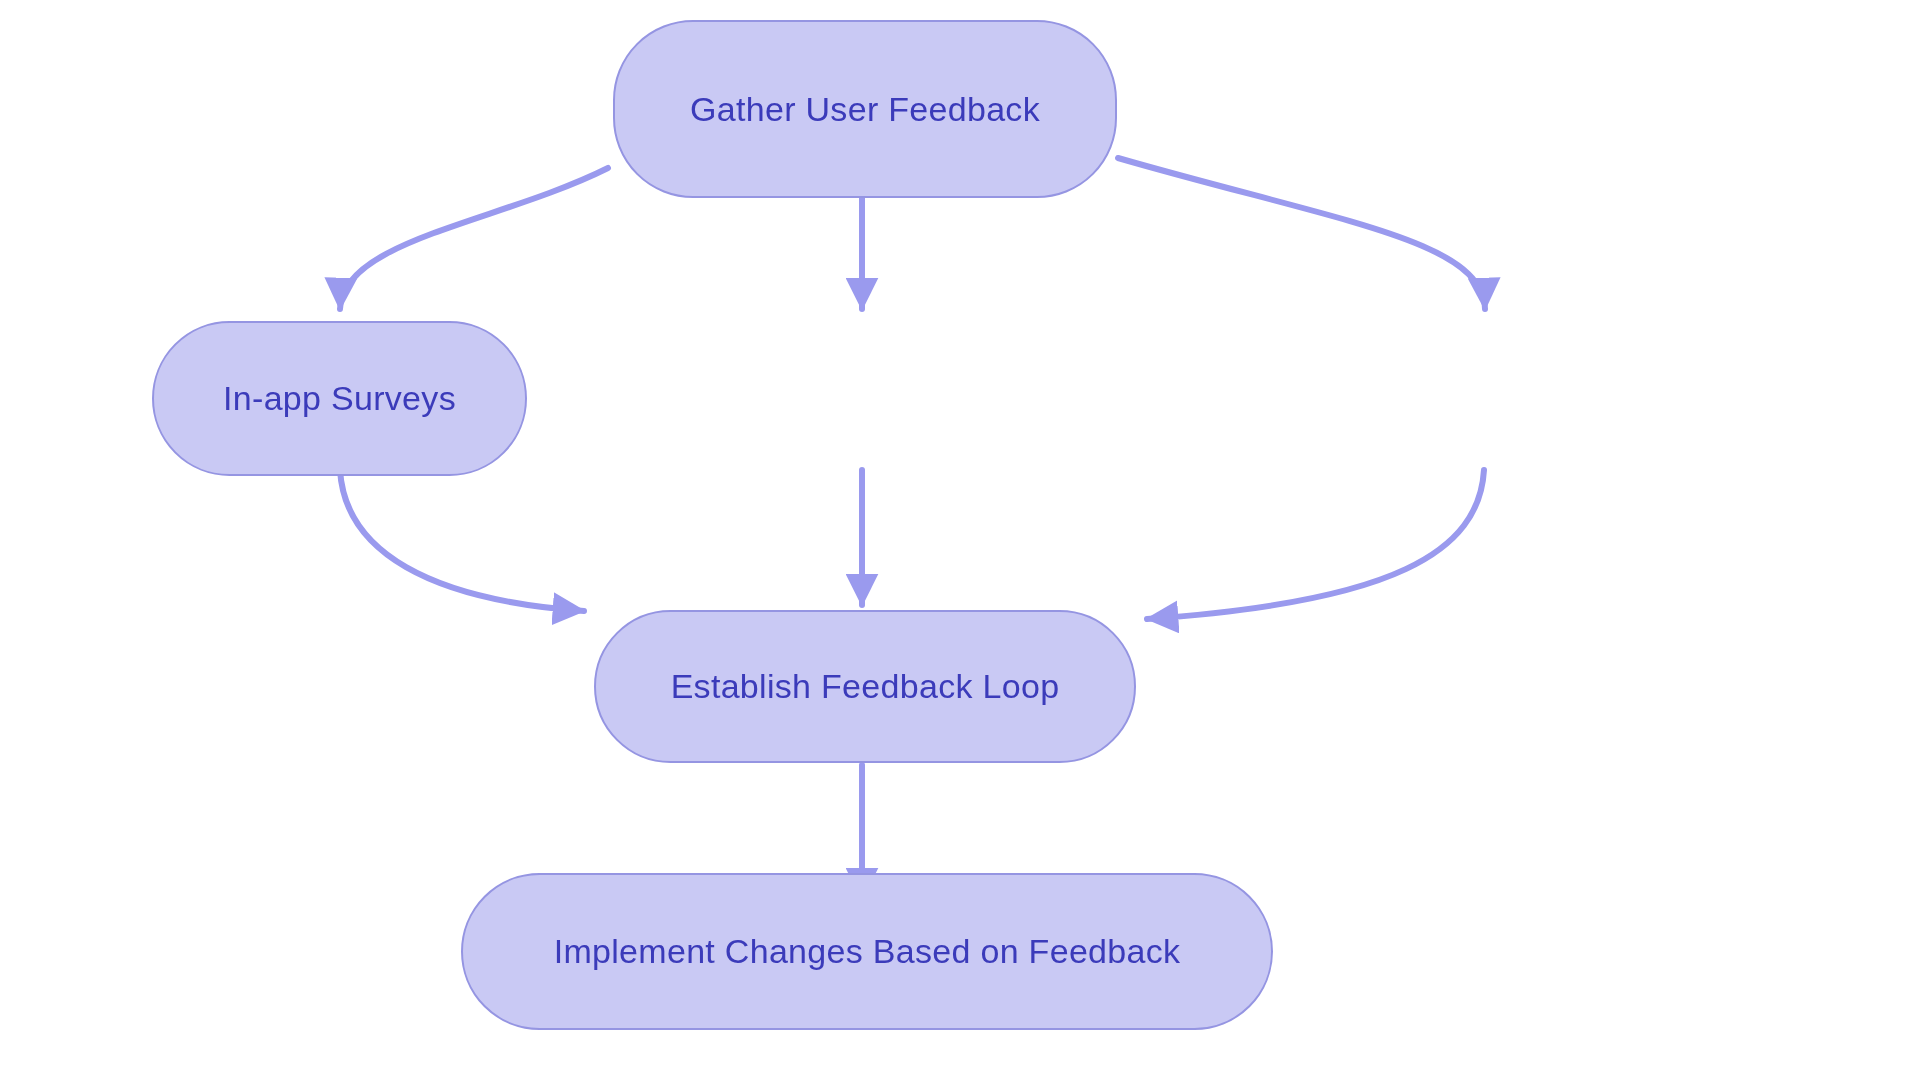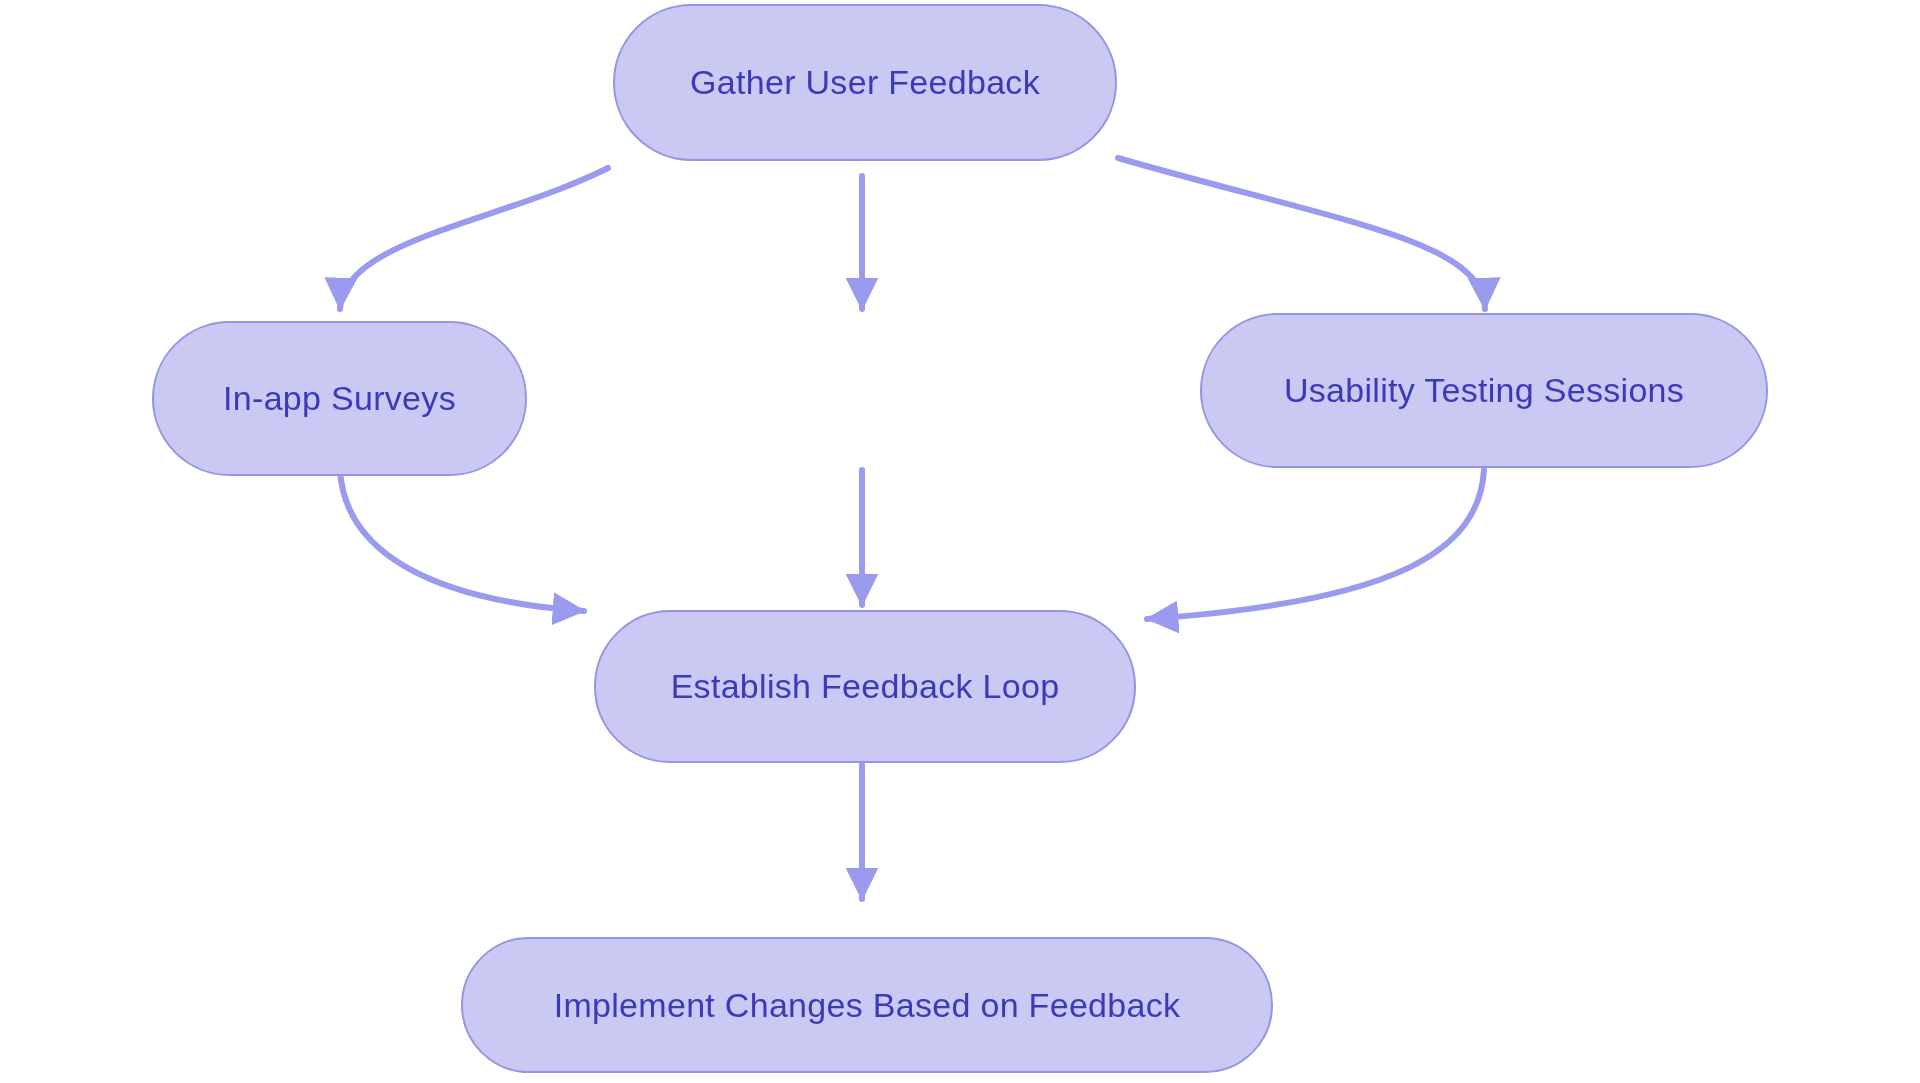--- a/index.html
+++ b/index.html
@@ -37,26 +37,26 @@
     border-radius: 80px;
     display: flex;
     align-items: center;
     justify-content: center;
     text-align: center;
     color: #3b3bba;
     font-size: 34px;
     letter-spacing: 0.3px;
     white-space: nowrap;
   }
-  #n-gather    { left: 613px;  top: 4px;  width: 504px; height: 157px; }
+  #n-gather    { left: 613px;  top: 20px;  width: 504px; height: 178px; }
   #n-surveys   { left: 152px;  top: 313px; width: 375px; height: 155px; margin-top: 8px; }
   #n-forms     { left: 663px;  top: 313px; width: 399px; height: 155px; }
   #n-usability { left: 1200px; top: 313px; width: 568px; height: 155px; }
   #n-loop      { left: 594px;  top: 610px; width: 542px; height: 153px; justify-content: center; }
-  #n-implement { left: 461px;  top: 937px; width: 812px; height: 136px; }
+  #n-implement { left: 461px;  top: 873px; width: 812px; height: 157px; }
 </style>
 </head>
 <body>
 
 <div class="stage">
 
   <svg class="edges" viewBox="0 0 1920 1083" xmlns="http://www.w3.org/2000/svg">
     <defs>
       <marker id="ah" viewBox="0 0 10 10" refX="9.5" refY="5" markerWidth="5.5" markerHeight="5.5" orient="auto">
         <path d="M 0 0 L 10 5 L 0 10 z" fill="#9a9aee"></path>
@@ -73,23 +73,20 @@
 
   <div class="node" id="n-gather">
     <span>Gather User Feedback</span>
   </div>
 
   <div class="node" id="n-surveys">
     <span>In-app Surveys</span>
   </div>
 
 
-  <div class="node" id="n-usability">
-    <span>Usability Testing Sessions</span>
-  </div>
 
   <div class="node" id="n-loop">
     <span>Establish Feedback Loop</span>
   </div>
 
   <div class="node" id="n-implement">
     <span>Implement Changes Based on Feedback</span>
   </div>
 
 </div>

